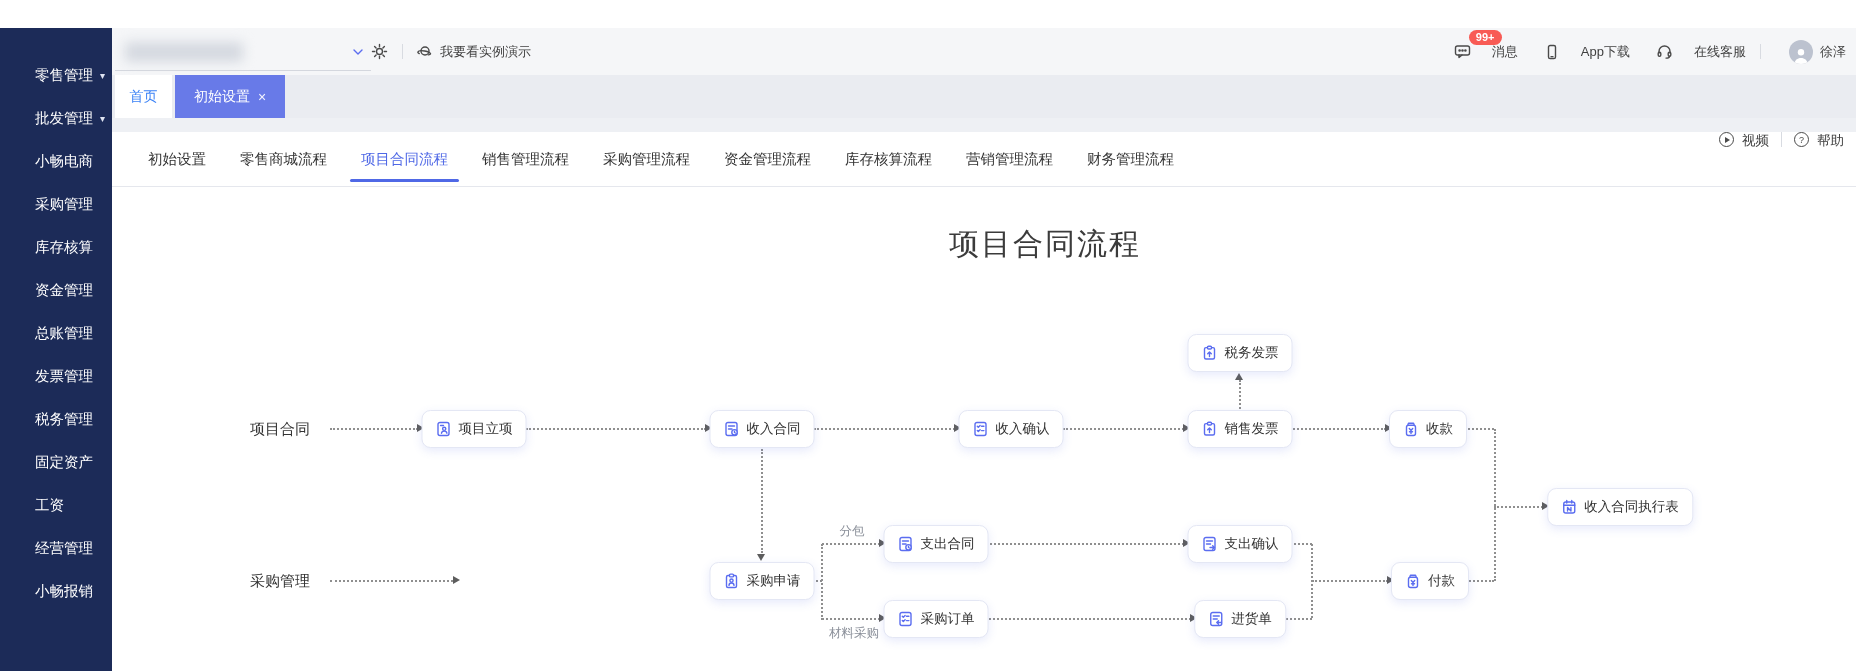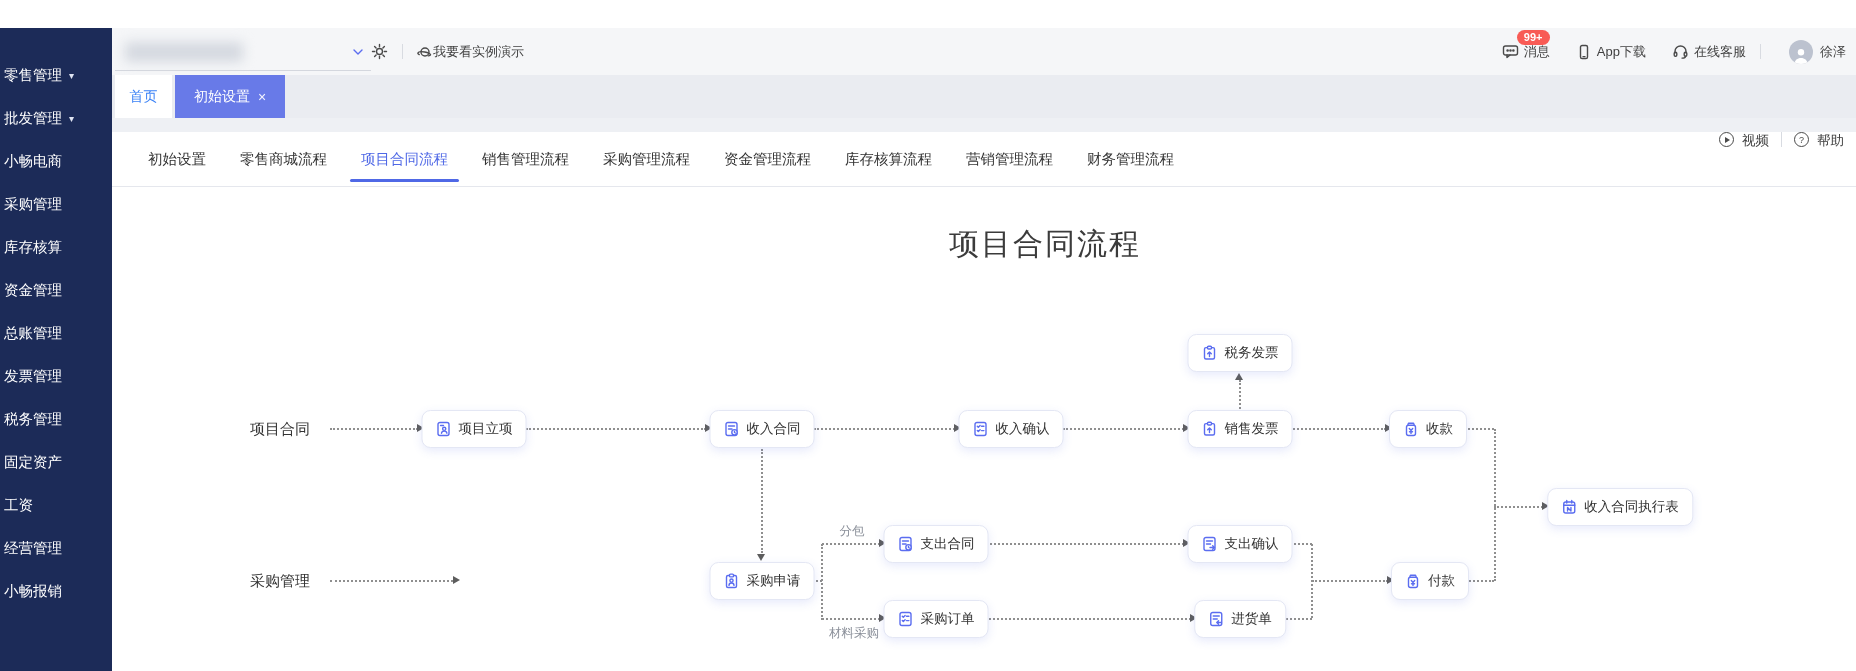--- a/index.html
+++ b/index.html
@@ -5,33 +5,33 @@
   *{margin:0;padding:0;box-sizing:border-box}
   html,body{width:1856px;height:671px;overflow:hidden;background:#fff;
     font-family:"Liberation Sans","DejaVu Sans",sans-serif;color:#333}
   
   #sidebar{position:absolute;left:0;top:28px;width:112px;height:643px;background:#1c2b58}
   #logo-block{position:relative;height:50px}
   #logo-icon{position:absolute;left:10px;top:7px}
   #brand-name{position:absolute;left:38px;top:11px;color:#fff;font-size:11.5px;font-weight:bold;white-space:nowrap;overflow:hidden;width:72px}
   #brand-edition{position:absolute;left:9px;top:28px;color:#fff;font-size:11px;font-weight:bold}
   #side-menu{margin-top:26px}
-  .sitem{height:43px;display:flex;align-items:center;padding-left:4px;color:#fff;font-size:14.5px;cursor:pointer;white-space:nowrap}
+  .sitem{height:43px;display:flex;align-items:center;padding-left:35px;color:#fff;font-size:14.5px;cursor:pointer;white-space:nowrap}
   .sitem .caret{font-size:10px;margin-left:7px;color:#dfe4f2}
   
   #header{position:absolute;left:112px;top:28px;width:1744px;height:47px;background:#f5f6f8;display:flex;align-items:center;font-size:13px;color:#3f3f3f}
   #company-select{position:relative;width:256px;height:100%;margin-left:3px;cursor:pointer}
   #company-blur{position:absolute;left:10px;top:14px;width:118px;height:20px;background:#d5d9e0;filter:blur(6px);border-radius:3px}
   #company-underline{position:absolute;left:0;bottom:4px;width:256px;border-bottom:1px solid #d4d7de}
   #company-chevron{position:absolute;right:6px;top:17px}
   .hico svg{display:block;stroke:#4a4a4a;fill:none;stroke-width:1.4;stroke-linecap:round;stroke-linejoin:round}
   .vdiv{width:1px;height:15px;background:#d8dbe1;margin:0 14px}
-  #demo-link{display:flex;align-items:center;cursor:pointer}
+  #demo-link{display:flex;align-items:flex-start;gap:7px;cursor:pointer}
   #header-right{margin-left:auto;display:flex;align-items:center;margin-right:10px}
-  .hbtn{display:flex;align-items:center;gap:5px;cursor:pointer;position:relative;margin-left:26px}
+  .hbtn{display:flex;align-items:center;gap:21px;cursor:pointer;position:relative;margin-left:26px}
   #msg-badge{position:absolute;top:-13px;left:15px;background:#f85b55;color:#fff;font-size:11px;font-weight:bold;padding:1px 7px 2px;border-radius:9px;line-height:12px}
   #avatar{width:24px;height:24px;border-radius:50%;background:#bcc2cf;display:flex;align-items:flex-end;justify-content:center;overflow:hidden;margin-left:14px}
   #username{margin-left:7px;white-space:nowrap}
   
   #wintabs{position:absolute;left:112px;top:75px;width:1744px;height:43px;background:#eaecf1}
   .wtab{position:absolute;top:0;height:43px;display:flex;align-items:center;justify-content:center;font-size:14px;cursor:pointer}
   #wtab-home{left:3px;width:57px;background:#fff;color:#3b82f6}
   #wtab-active{left:63px;width:110px;background:#687ae8;color:#fff;gap:8px}
   #wtab-active .close{font-size:14px;opacity:.92;cursor:pointer}
   

